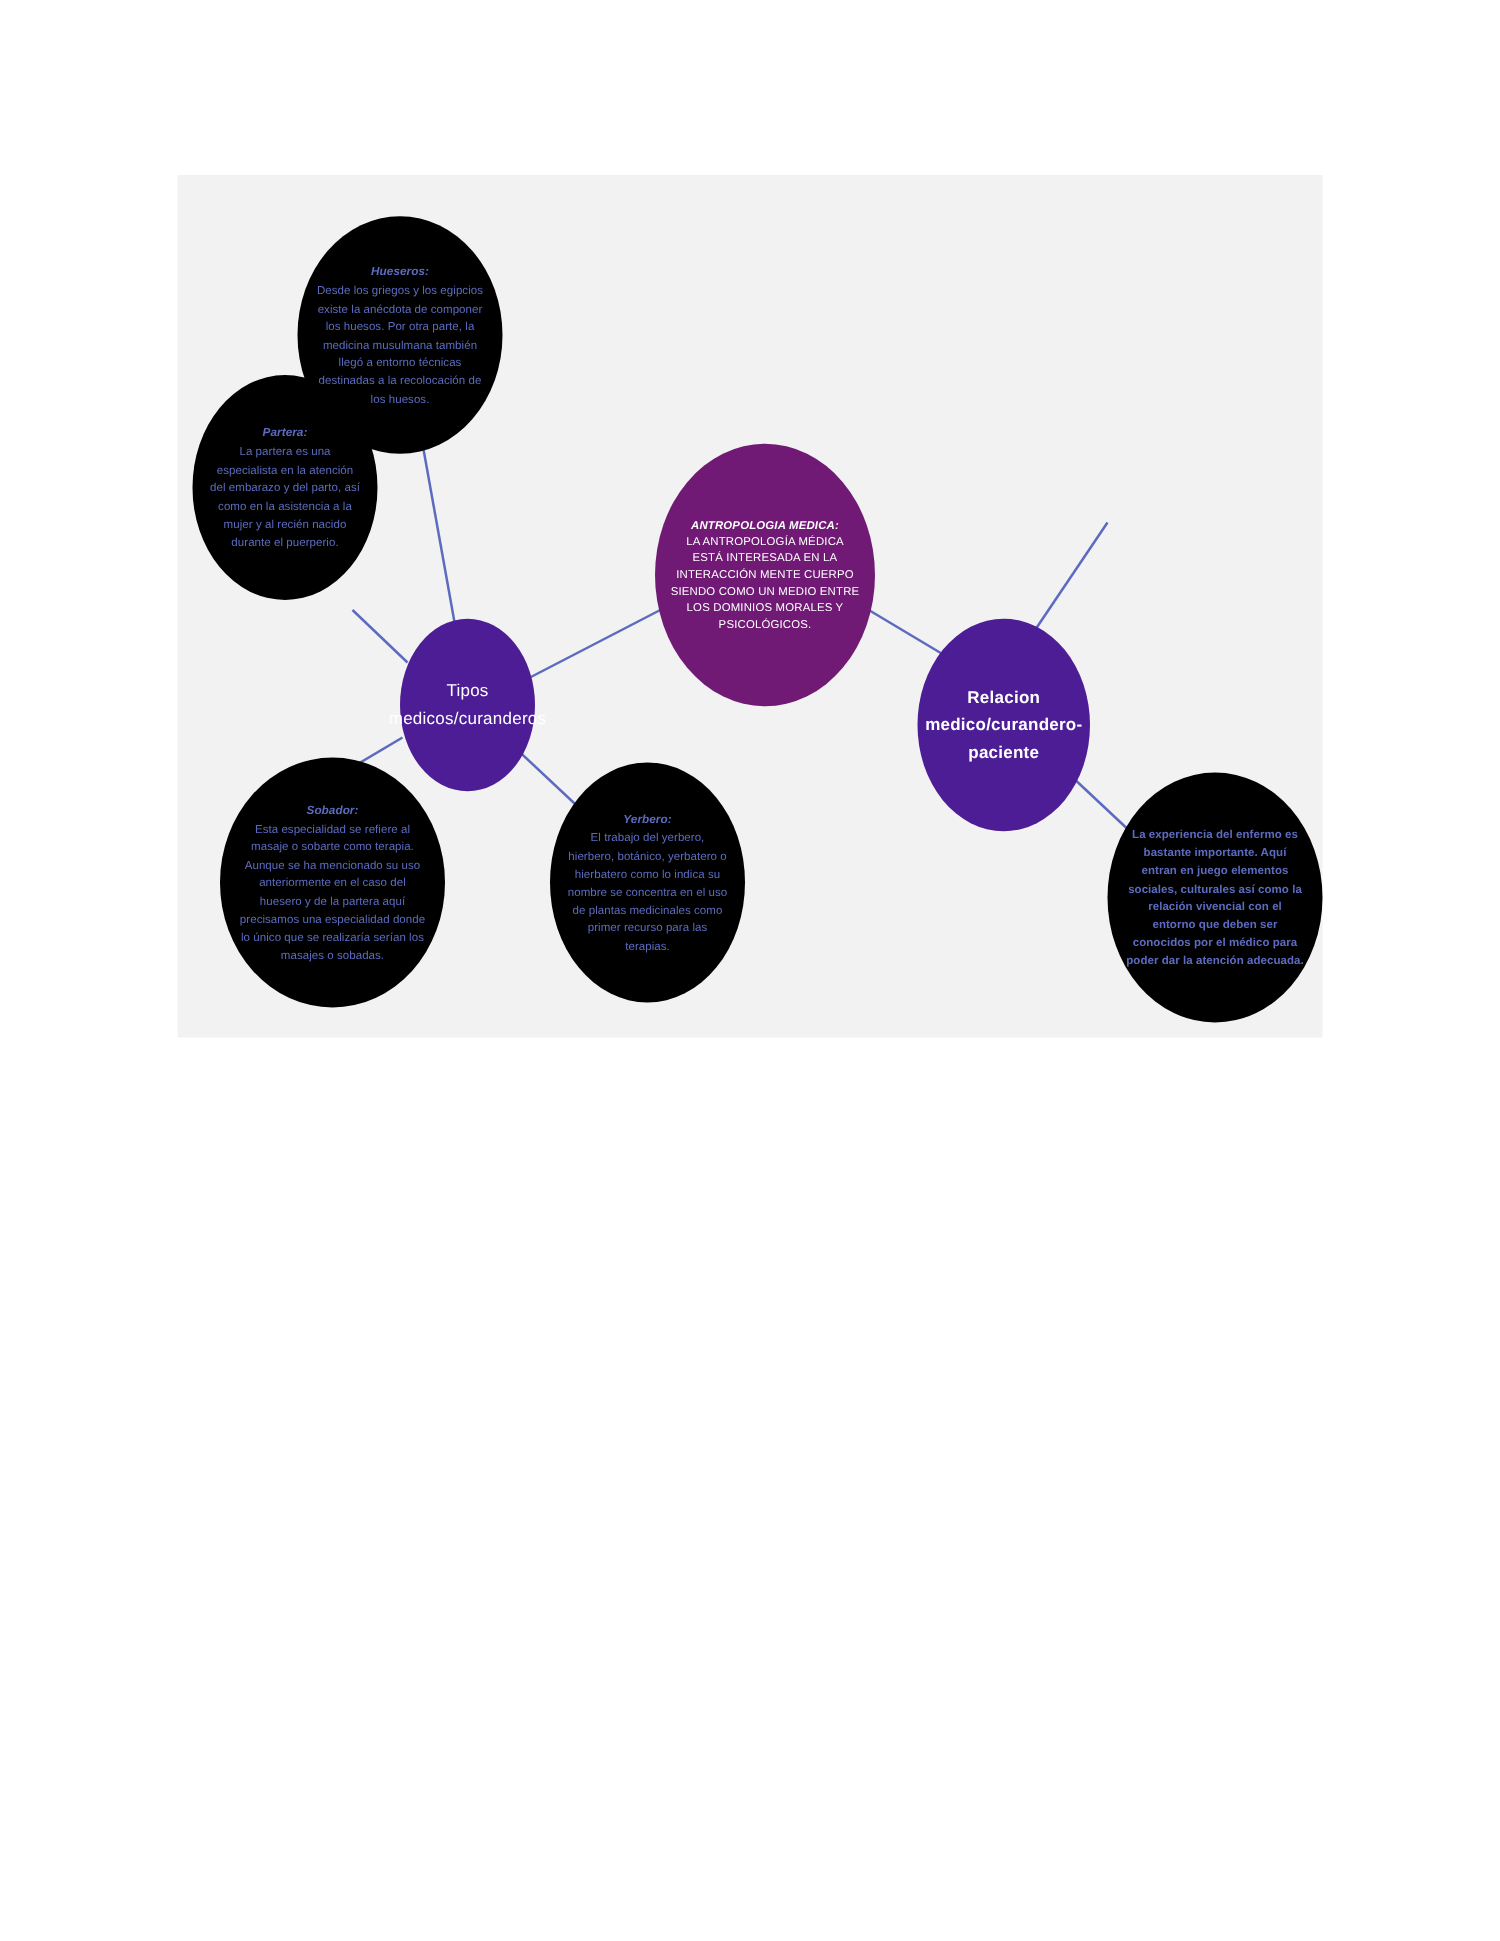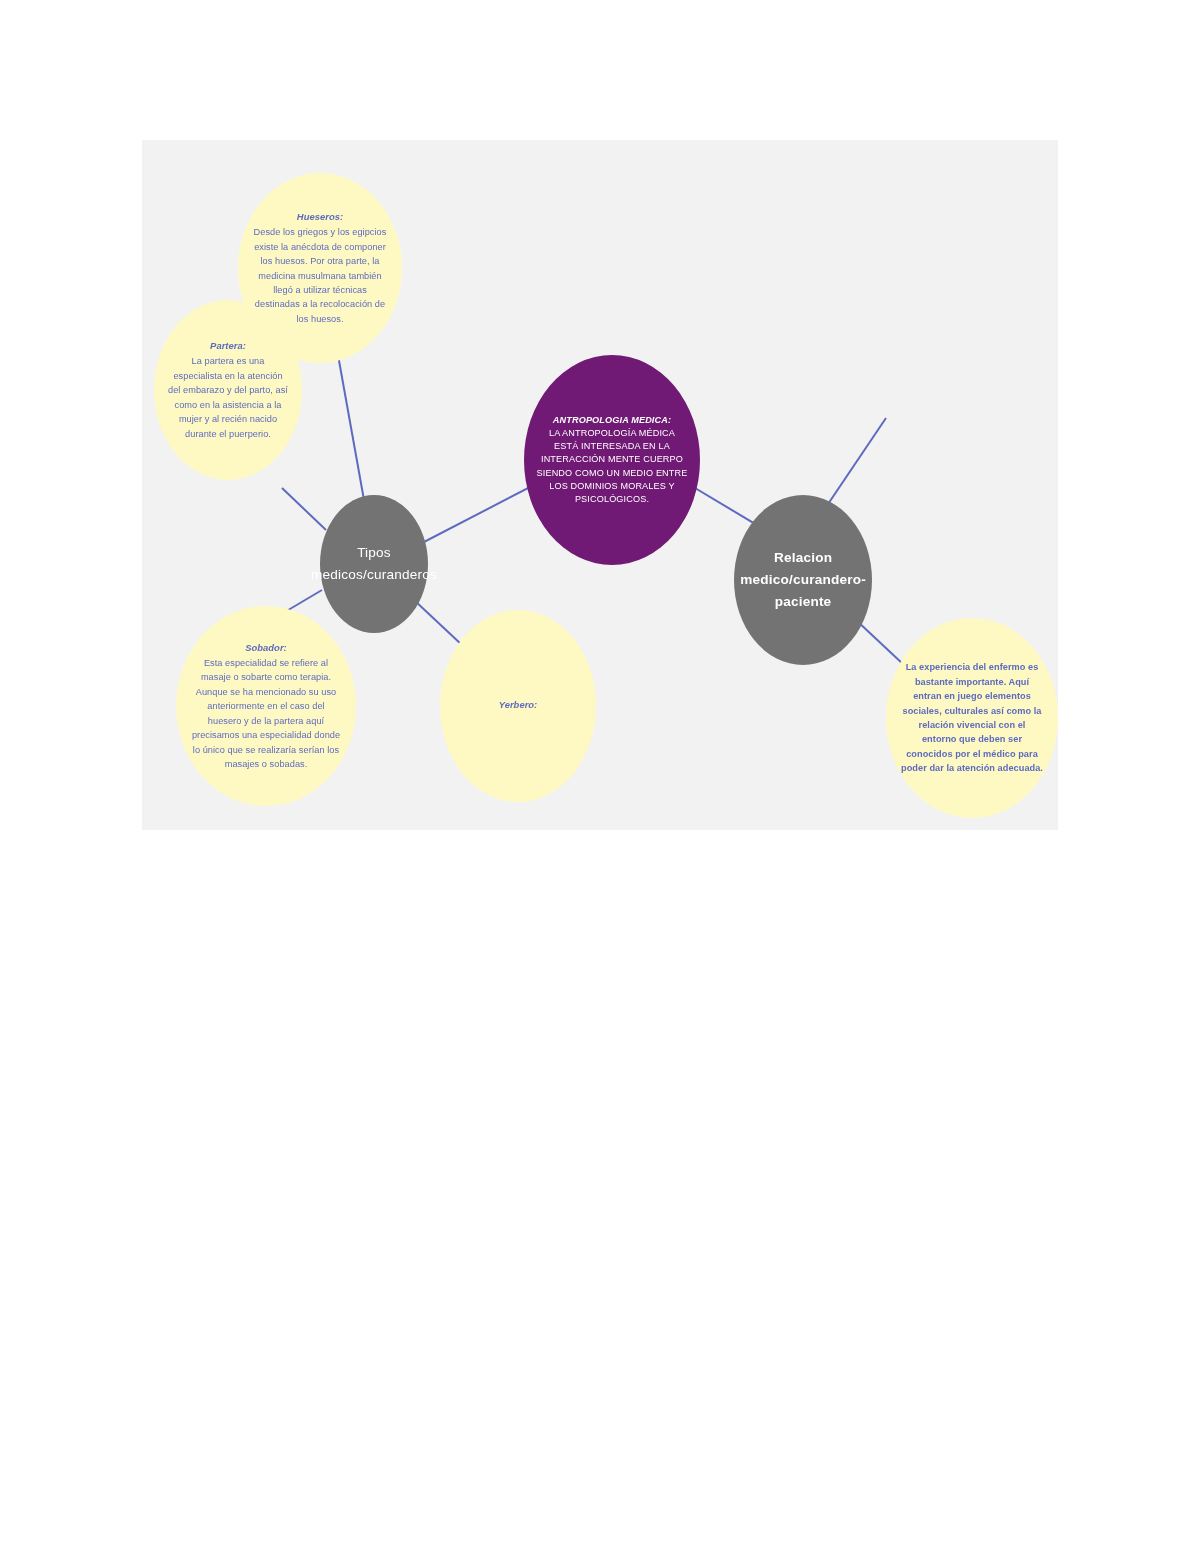--- a/index.html
+++ b/index.html
@@ -36,21 +36,21 @@
     position: absolute;
     display: flex;
     align-items: center;
     justify-content: center;
     text-align: center;
     box-sizing: border-box;
   }
 
   
   .leaf {
-    background: #fef9c3;
+    background: #000000;
     border-radius: 50%;
     color: #5c6bc0;
   }
   .leaf .txt {
     padding: 0 14px;
     font-size: 9.2px;
     line-height: 14.4px;
     letter-spacing: 0.05px;
   }
   .leaf .title {
@@ -75,21 +75,21 @@
   }
   .center .title {
     display: block;
     font-weight: bold;
     font-style: italic;
     font-size: 9.1px;
   }
 
   
   .hub {
-    background: #737373;
+    background: #4c1d95;
     border-radius: 50%;
     color: #ffffff;
   }
   .hub .txt {
     padding: 0 10px;
     font-size: 13.6px;
     line-height: 22px;
     letter-spacing: 0.2px;
   }
 
@@ -138,39 +138,39 @@
   <div class="node hub" id="node-hubs-left">
     <div class="txt">Tipos medicos/curanderos</div>
   </div>
 
   <div class="node hub" id="node-hubs-right">
     <div class="txt">Relacion medico/curandero-paciente</div>
   </div>
 
   <div class="node leaf" id="node-hueseros">
     <div class="txt">
-      <span class="title">Hueseros:</span><span>Desde los griegos y los egipcios existe la anécdota de componer los huesos. Por otra parte, la medicina musulmana también llegó a utilizar técnicas destinadas a la recolocación de los huesos.</span>
+      <span class="title">Hueseros:</span><span>Desde los griegos y los egipcios existe la anécdota de componer los huesos. Por otra parte, la medicina musulmana también llegó a entorno técnicas destinadas a la recolocación de los huesos.</span>
     </div>
   </div>
 
   <div class="node leaf" id="node-partera">
     <div class="txt">
       <span class="title">Partera:</span><span>La partera es una especialista en la atención del embarazo y del parto, así como en la asistencia a la mujer y al recién nacido durante el puerperio.</span>
     </div>
   </div>
 
   <div class="node leaf" id="node-sobador">
     <div class="txt">
       <span class="title">Sobador:</span><span>Esta especialidad se refiere al masaje o sobarte como terapia. Aunque se ha mencionado su uso anteriormente en el caso del huesero y de la partera aquí precisamos una especialidad donde lo único que se realizaría serían los masajes o sobadas.</span>
     </div>
   </div>
 
   <div class="node leaf" id="node-yerbero">
     <div class="txt">
-      <span class="title">Yerbero:</span>
+      <span class="title">Yerbero:</span><span>El trabajo del yerbero, hierbero, botánico, yerbatero o hierbatero como lo indica su nombre se concentra en el uso de plantas medicinales como primer recurso para las terapias.</span>
     </div>
   </div>
 
 
   <div class="node leaf" id="node-experiencia">
     <div class="txt">
       <span>La experiencia del enfermo es bastante importante. Aquí entran en juego elementos sociales, culturales así como la relación vivencial con el entorno que deben ser conocidos por el médico para poder dar la atención adecuada.</span>
     </div>
   </div>
 

